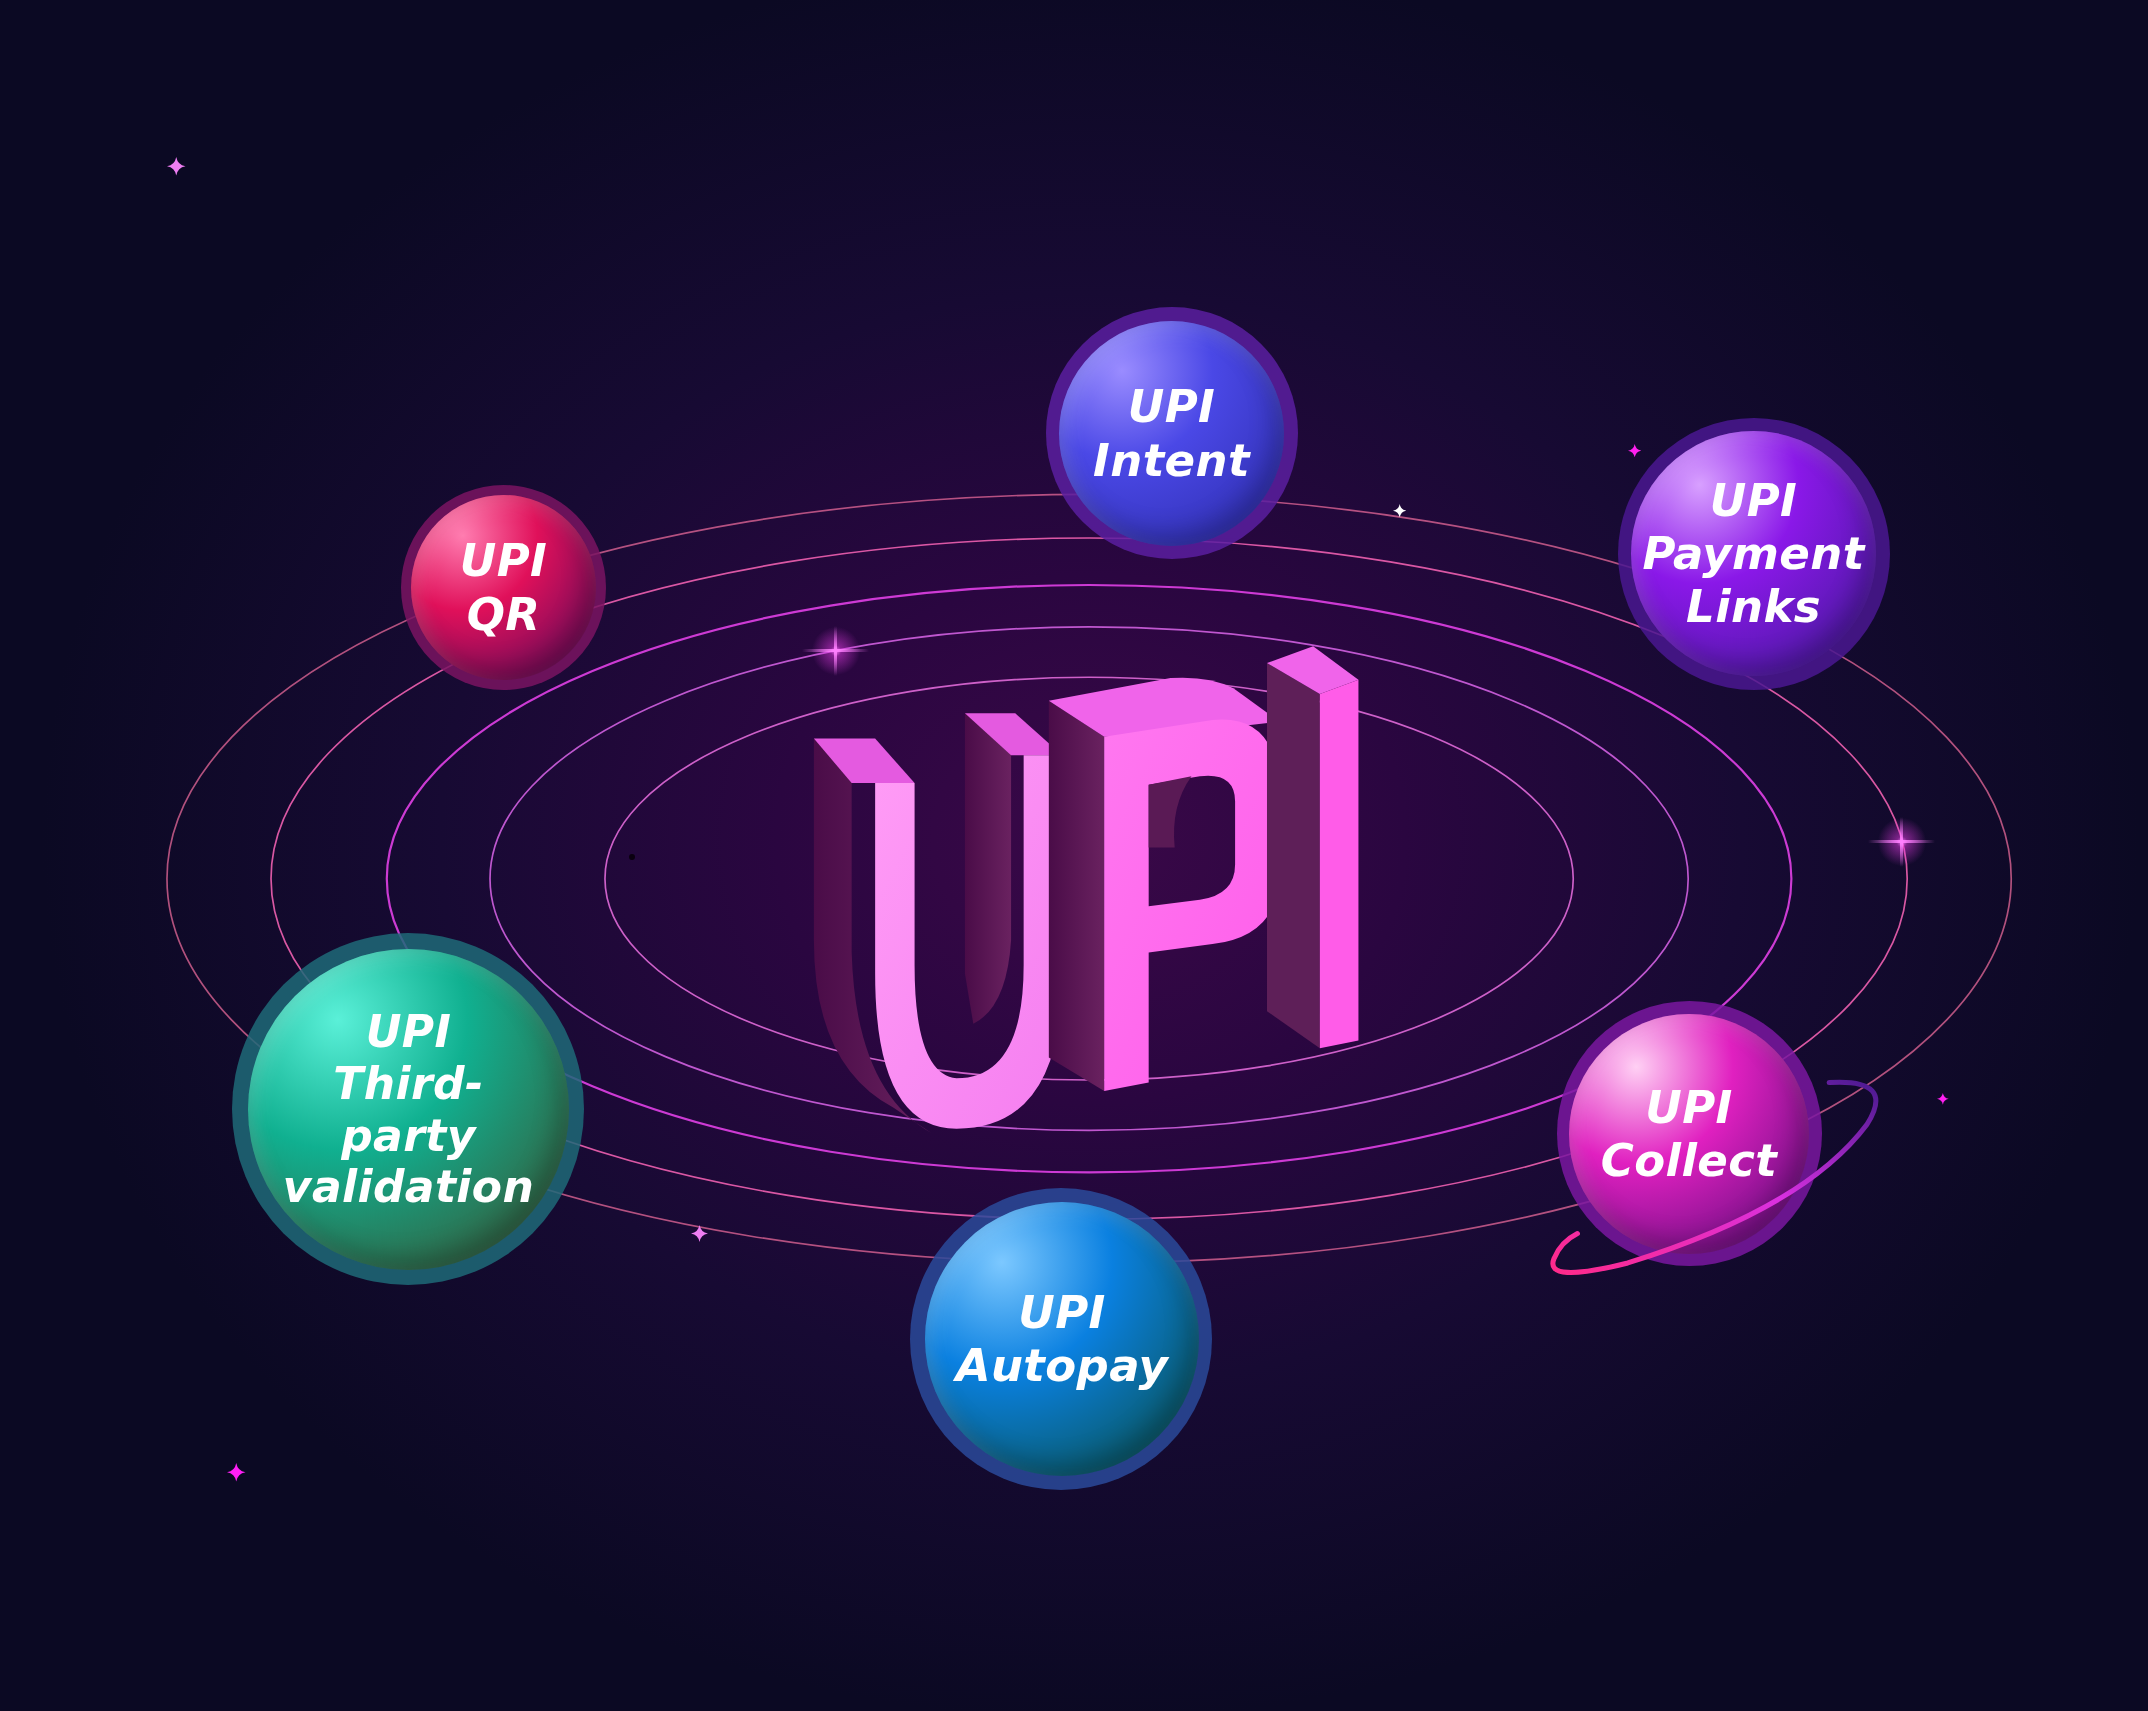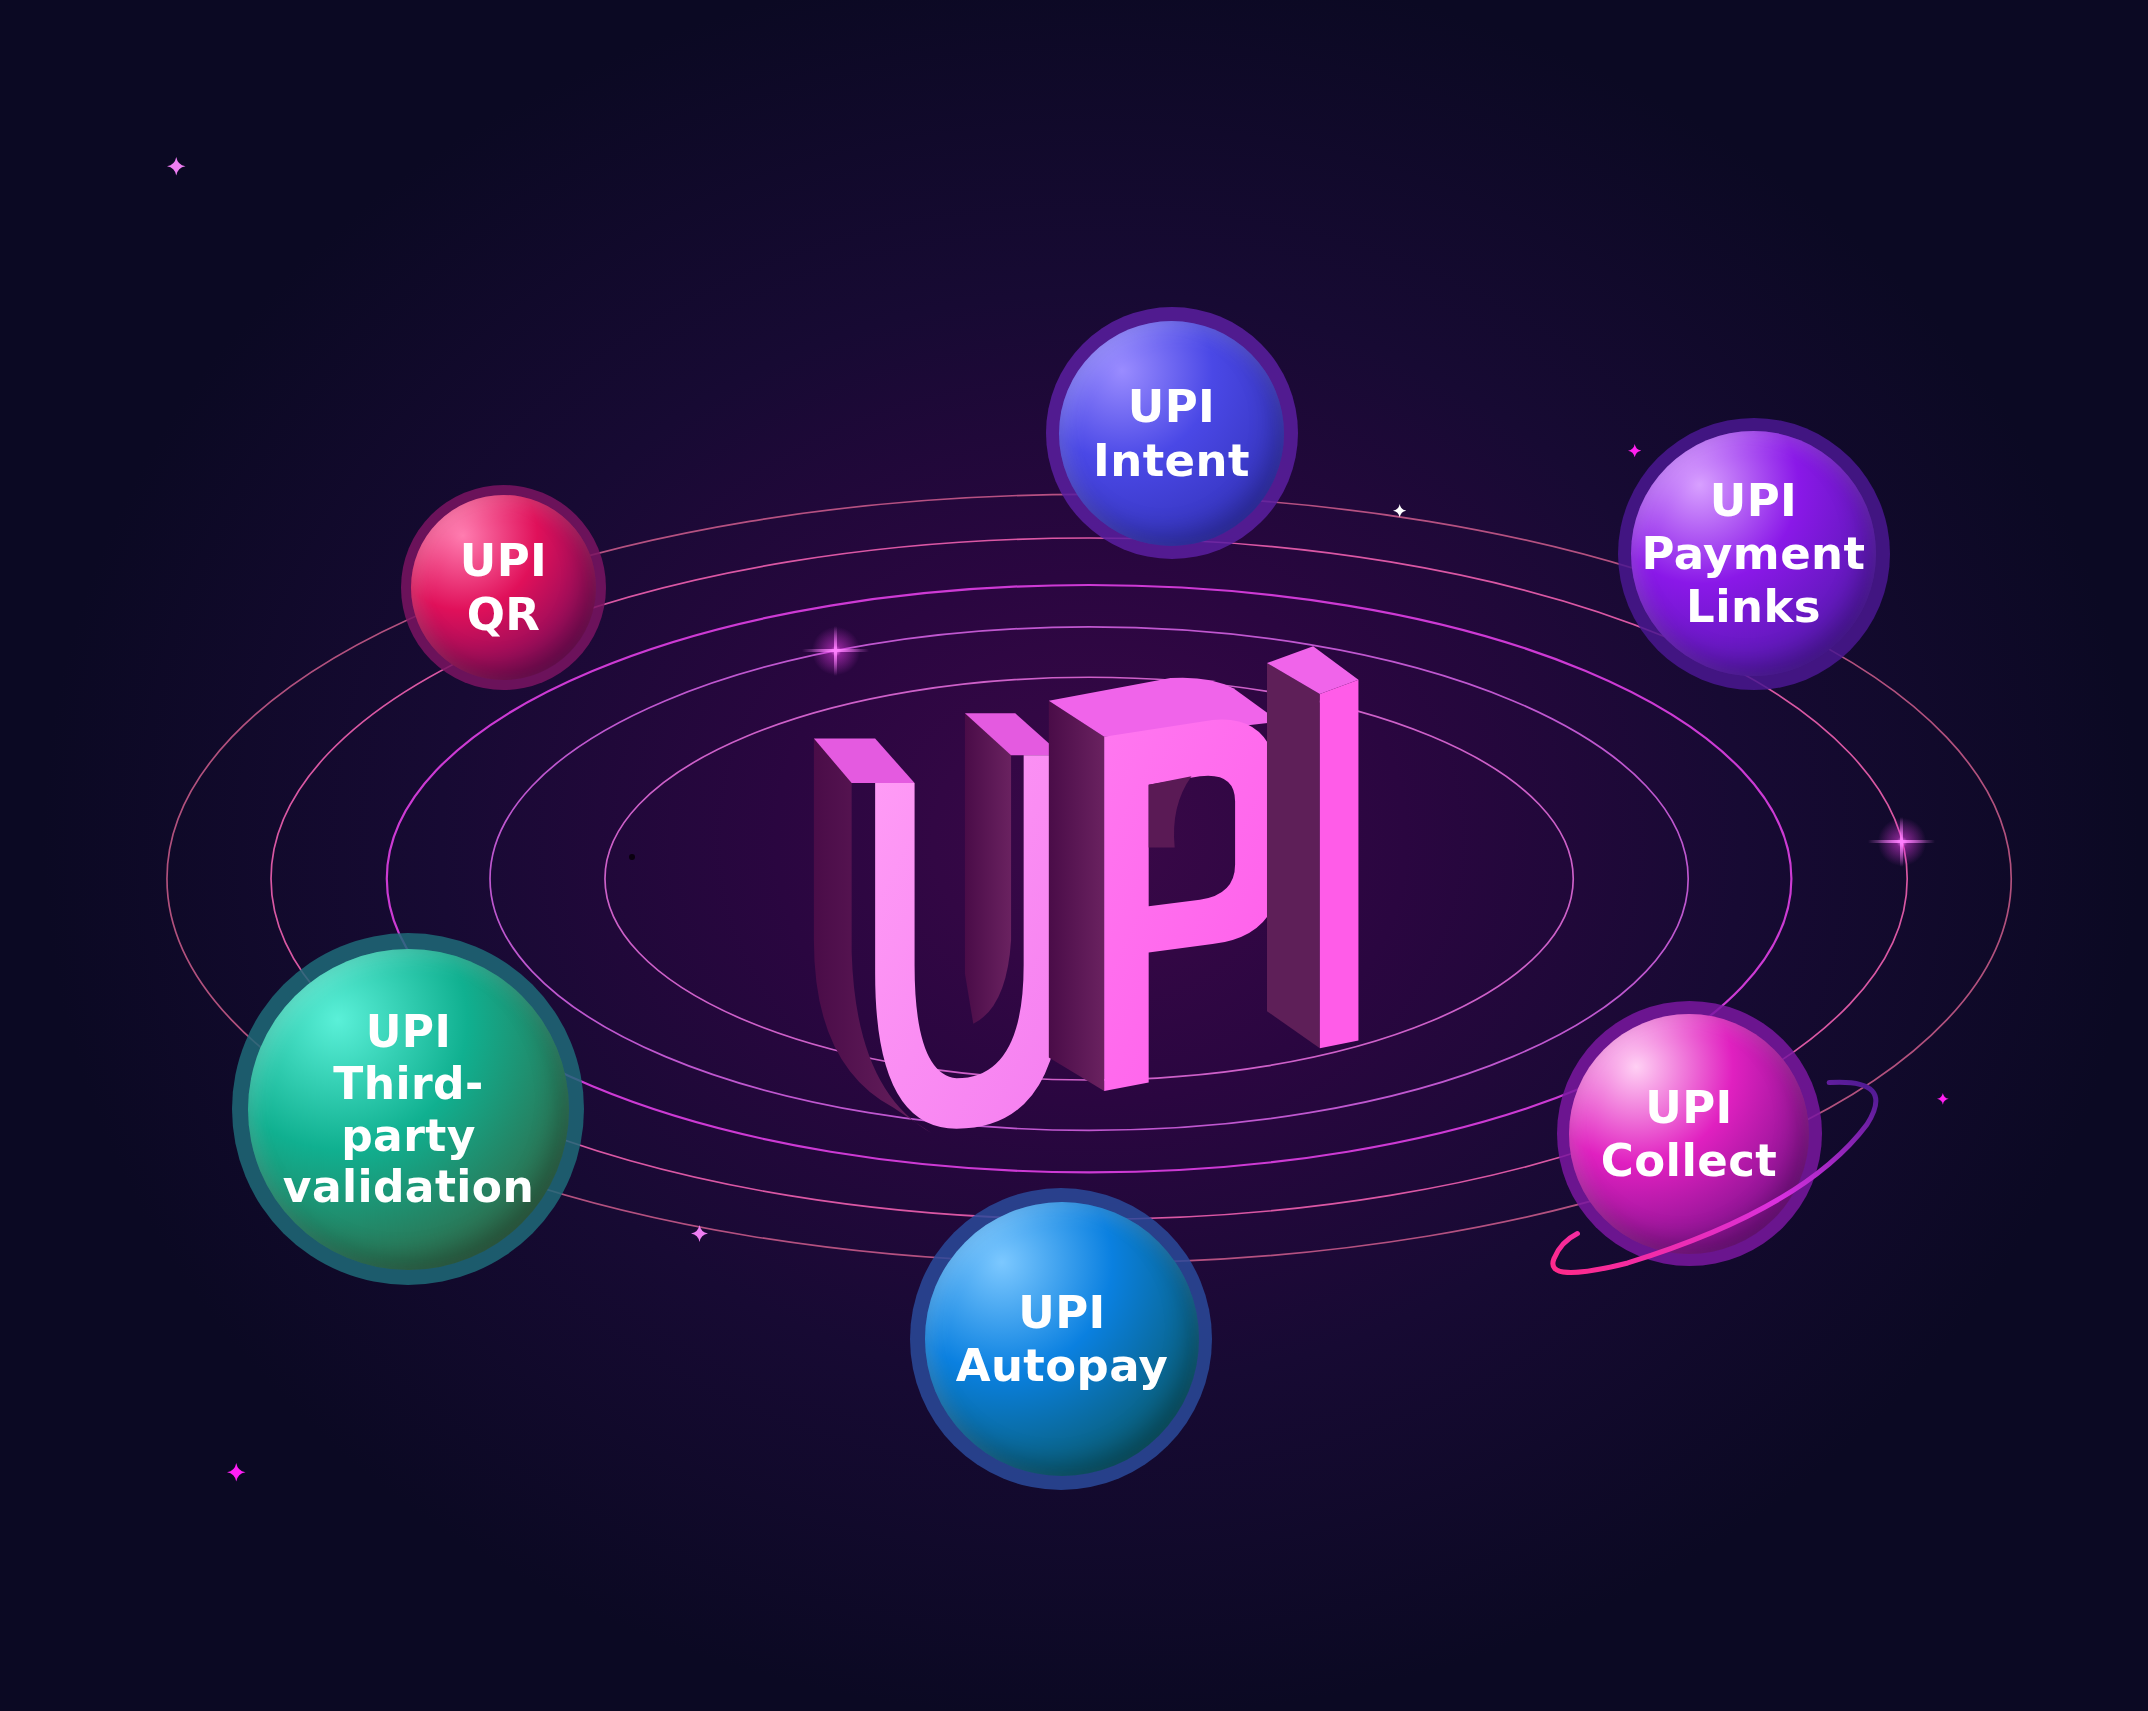--- a/index.html
+++ b/index.html
@@ -1,18 +1,18 @@
 <!DOCTYPE html>
 <html style="font-size:13.4px"><head>
 <meta charset="utf-8">
 <style>
   html, body { margin:0; padding:0; }
   body { width:2148px; height:1712px; overflow:hidden; background:#0b0923; font-family:"DejaVu Sans", sans-serif; }
   #stage { position:relative; width:2148px; height:1712px; overflow:hidden;
-    background: radial-gradient(ellipse 1049px 881px at 1091px 839px, #3a0848 0%, #2a0640 30%, #170a33 62%, #0b0923 100%); }
+    background: radial-gradient(ellipse 1049px 881px at 1091px 839px, #3a0848 0%, #2a0640 30%, #170a33 62%, #0b0923 100%); font-style: italic; }
   svg.layer { position:absolute; left:0; top:0; }
   .sphere { position:absolute; border-radius:50%; display:flex; align-items:center; justify-content:center; }
   .halo { position:absolute; border-radius:50%; }
   .label { position:relative; color:#ffffff; text-align:center; font-weight:600; line-height:1.18; white-space:pre-line; letter-spacing:0.4px; }
   .star { position:absolute; }
 </style>
 </head>
 <body>
 
 <div id="stage">

